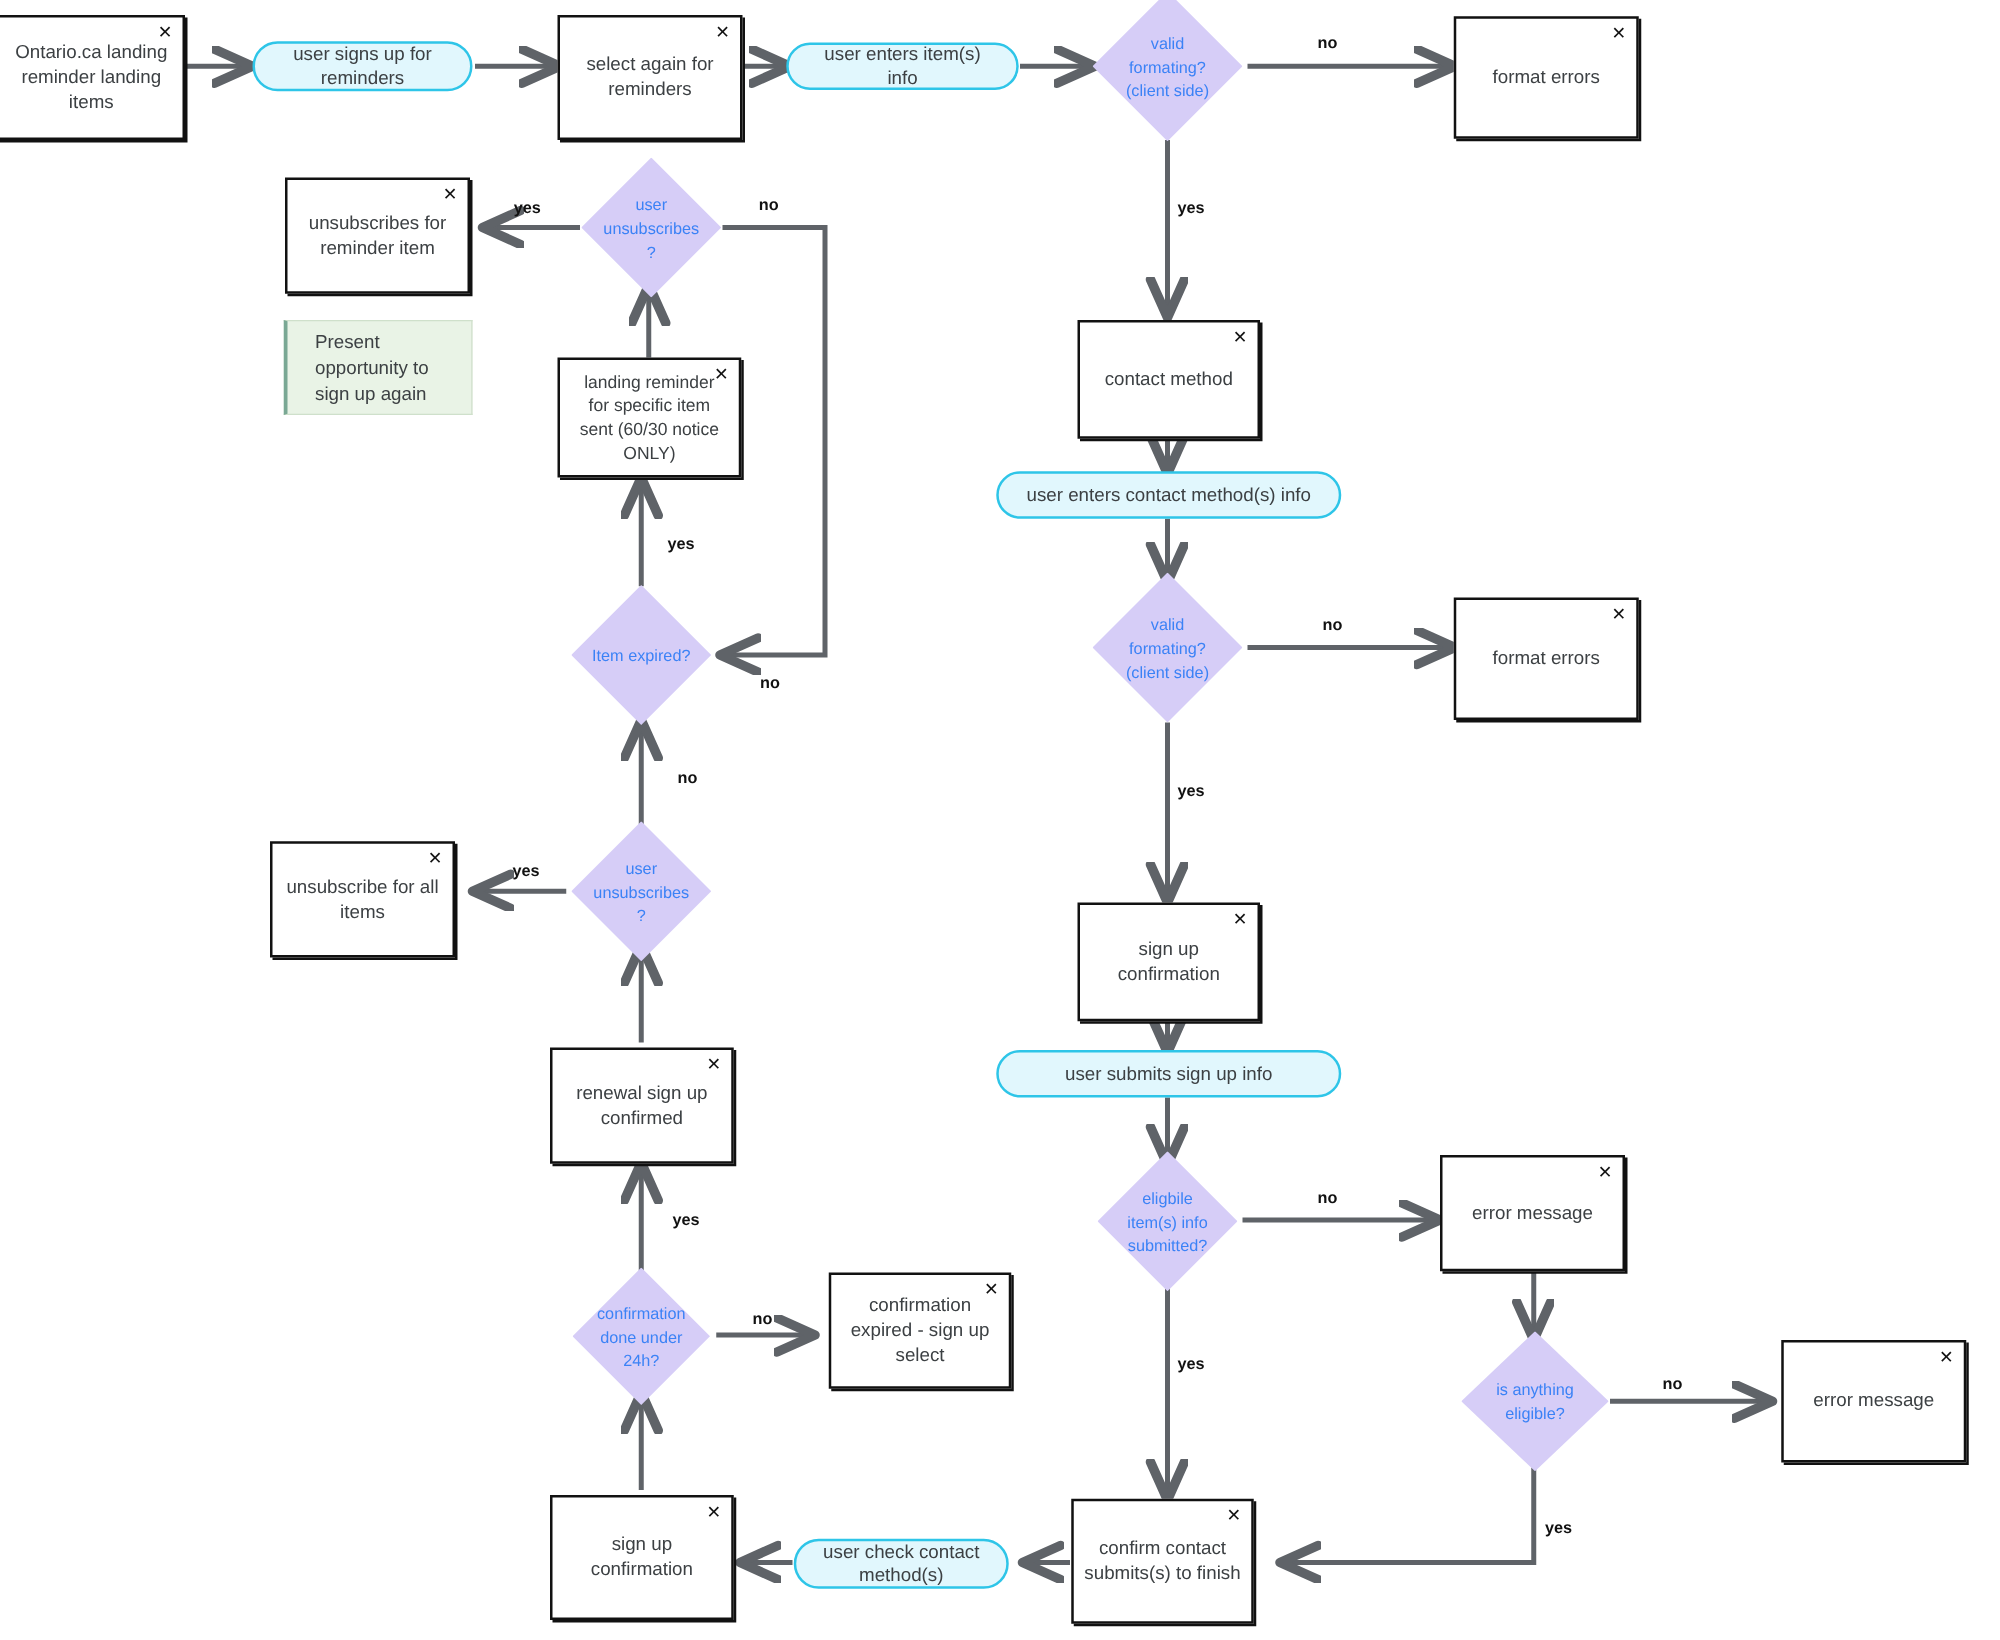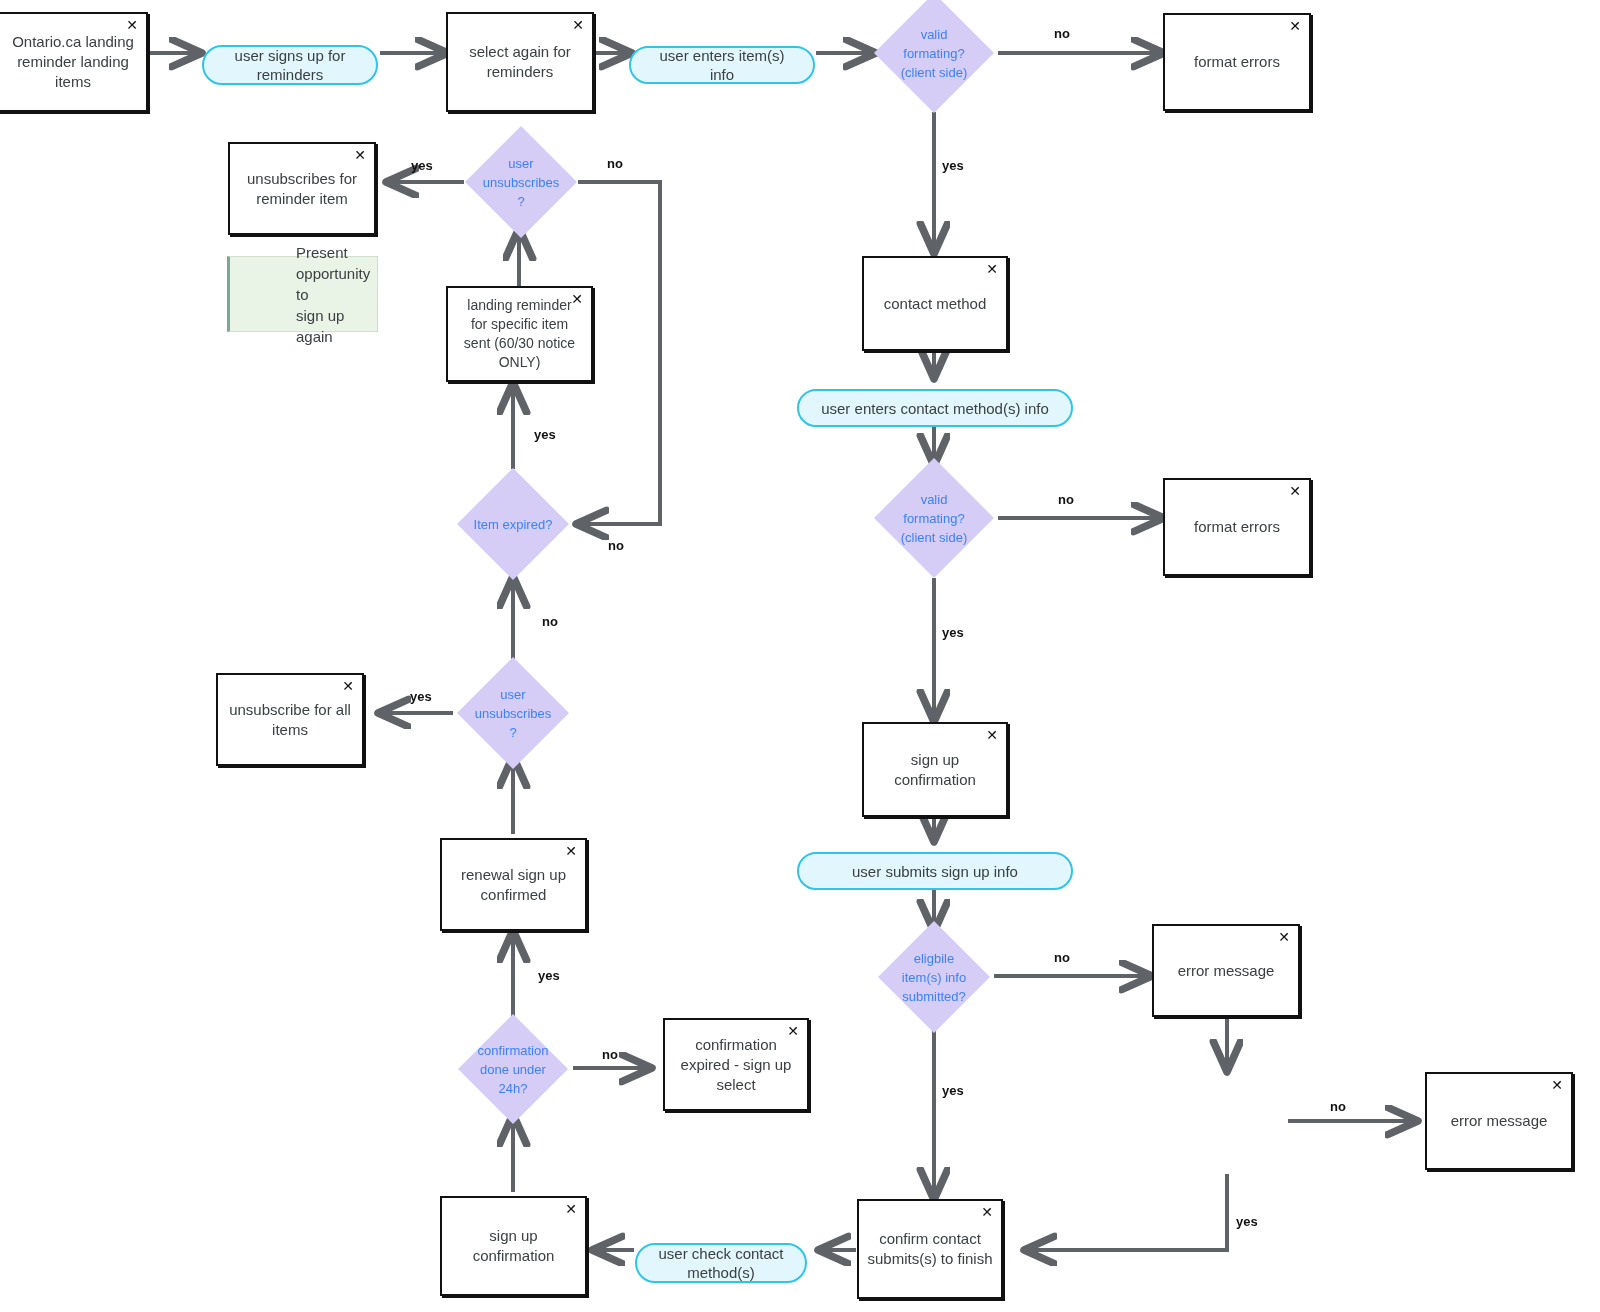--- a/index.html
+++ b/index.html
@@ -21,21 +21,20 @@
     position:absolute;right:8px;top:4px;font-size:14px;font-weight:bold;line-height:1;color:#111;
   }
 
   
   .pill{
     background:#e1f7fd;
     border:2px solid #2ec5e8;
     border-radius:999px;
     font-size:15px;line-height:19px;
     color:#3c4043;
-    margin-top:12px;
   }
   .pill .body{padding:0 16px;width:100%;}
 
   
   .diamond{background:transparent;}
   .diamond .shape{
     position:absolute;left:0;top:0;width:100%;height:100%;
     background:#d6cdf7;
     -webkit-clip-path:polygon(50% 0,100% 50%,50% 100%,0 50%);
     clip-path:polygon(50% 0,100% 50%,50% 100%,0 50%);
@@ -44,21 +43,21 @@
     position:relative;z-index:2;width:130%;font-size:13px;line-height:19px;color:#3b82f6;
   }
 
   
   .note{
     background:#e9f3e6;
     border:1px solid #cfe0cb;
     border-left:3px solid #7aa894;
     font-size:15px;line-height:21px;
     color:#3c4043;
-    justify-content:flex-start;text-align:left;padding-left:44px;
+    justify-content:flex-start;text-align:left;
   }
   .note .body{padding:0 0 0 22px;width:100%;}
 
   .elabel{
     position:absolute;font-size:13px;font-weight:bold;color:#111111;
     white-space:nowrap;letter-spacing:0px;
   }
 </style>
 </head>
 <body>
@@ -227,20 +226,27 @@
     </div>
   </div>
 
   <div class="node rect" style="left:1152px;top:924px;width:148px;height:93px">
     <span class="closer">✕</span>
     <div class="body">
       <div>error message</div>
     </div>
   </div>
 
+  <div class="node diamond" style="left:1169px;top:1065px;width:118px;height:112px">
+    <div class="shape"></div>
+    <div class="body">
+      <div>is anything</div>
+      <div>eligible?</div>
+    </div>
+  </div>
 
   <div class="node rect" style="left:1425px;top:1072px;width:148px;height:98px">
     <span class="closer">✕</span>
     <div class="body">
       <div>error message</div>
     </div>
   </div>
 
   <div class="node rect" style="left:857px;top:1199px;width:146px;height:100px">
     <span class="closer">✕</span>

